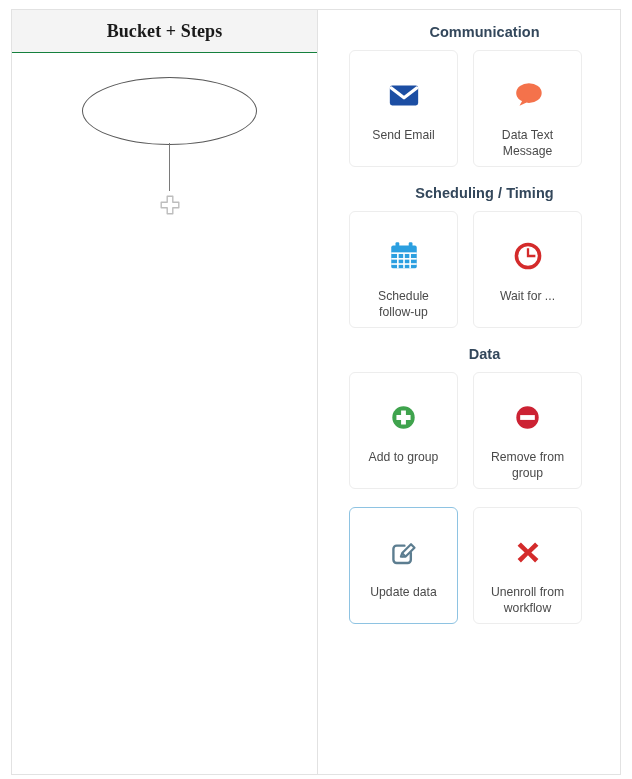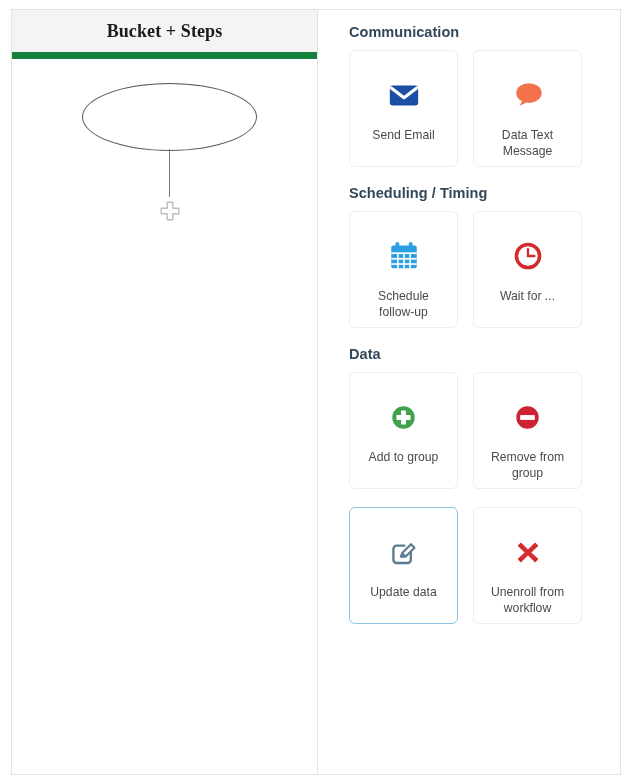--- a/index.html
+++ b/index.html
@@ -36,21 +36,21 @@
     flex: 1;
     box-sizing: border-box;
     display: flex;
     flex-direction: column;
   }
 
   
   .col-header {
     height: 42px;
     background: #f4f4f4;
-    border-bottom: 7px solid #15803d;
+    border-bottom: 1px solid #15803d;
     display: flex;
     align-items: center;
     justify-content: center;
     font-family: "Liberation Serif", serif;
     font-weight: bold;
     font-size: 18px;
     color: #1a1a1a;
     letter-spacing: 0.1px;
     flex: none;
   }
@@ -95,20 +95,21 @@
     box-sizing: border-box;
     background: #ffffff;
   }
   .section { margin-bottom: 4px; }
   .section-title {
     font-size: 14.5px;
     font-weight: bold;
     color: #33475b;
     margin: 0 0 10px 0;
     letter-spacing: 0.05px;
+    text-align: center;
   }
   .section:nth-of-type(2) .section-title,
   .section:nth-of-type(3) .section-title { margin-top: 15px; }
 
   .card-row {
     display: flex;
     gap: 15px;
     margin-bottom: 18px;
   }
   .action-card {

